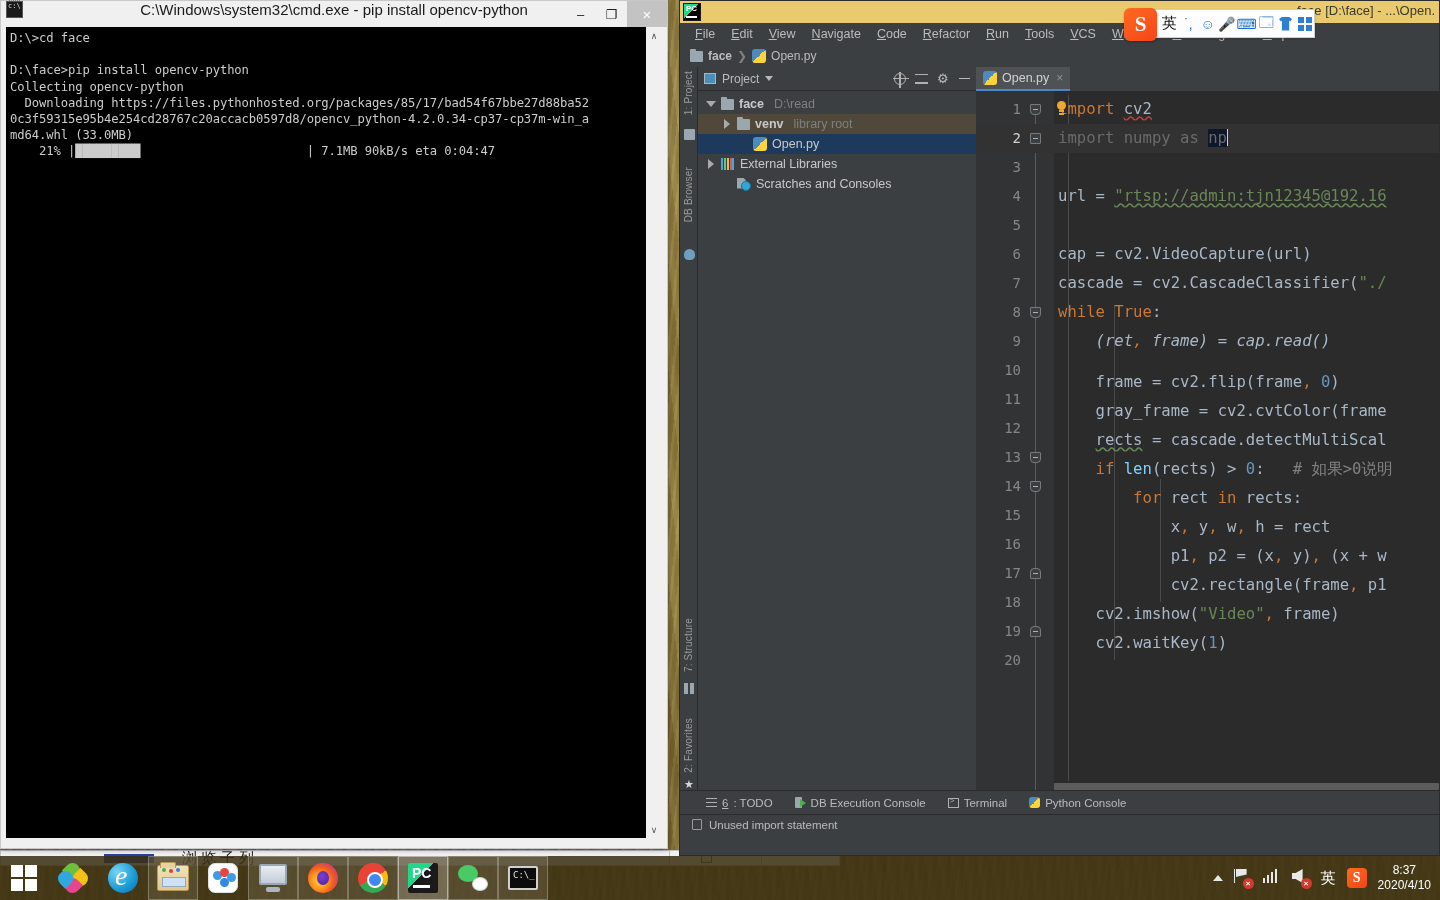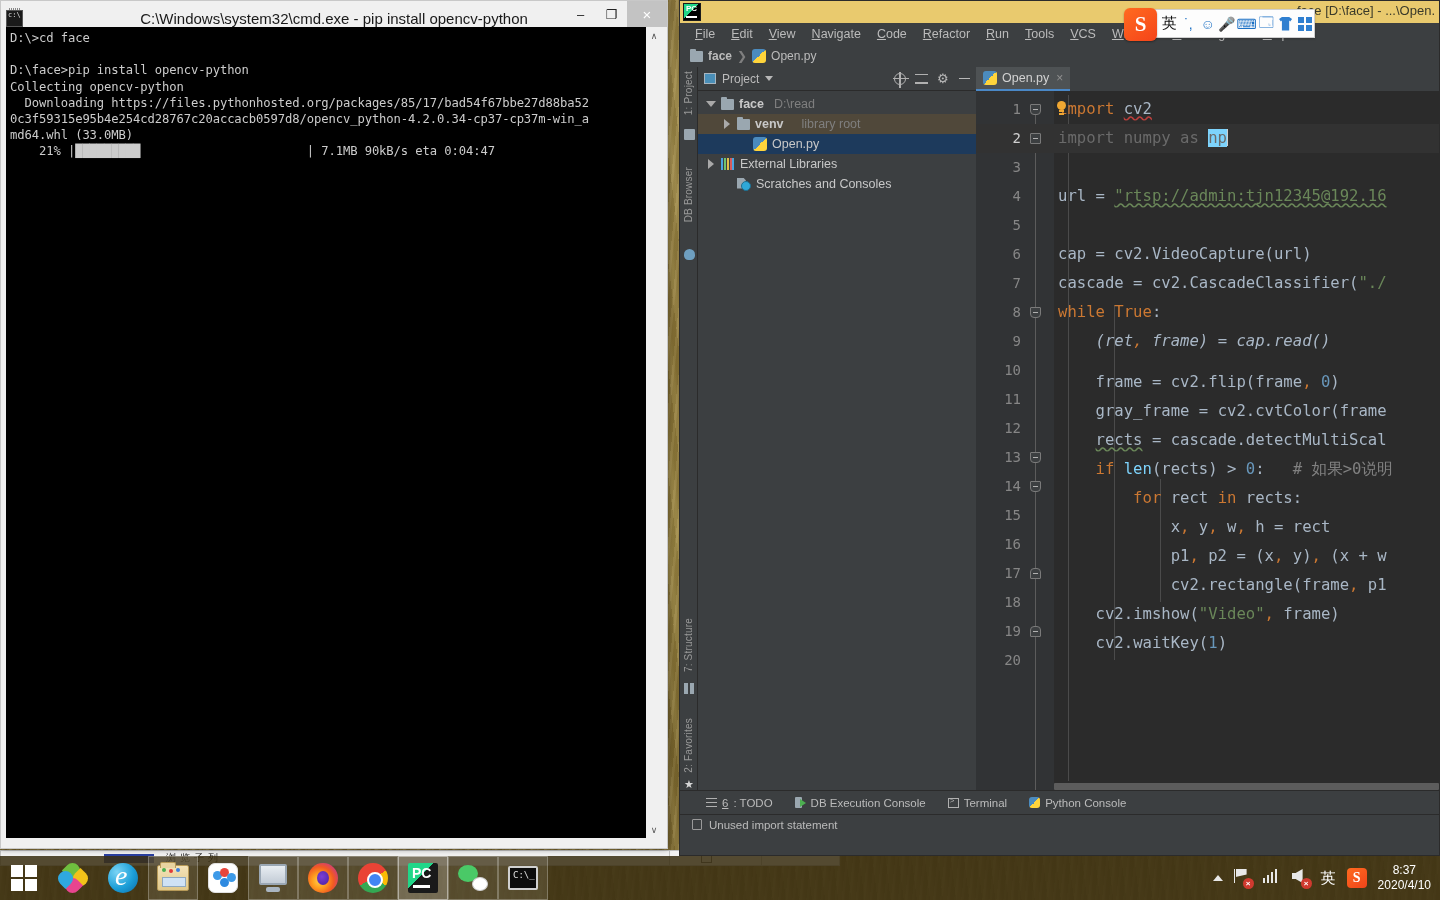--- a/index.html
+++ b/index.html
@@ -21,21 +21,21 @@
 
   
   .cmdwin {
     position: absolute; left: 0; top: 0; width: 668px; height: 849px;
     background: #f0f0f0;
     border: 1px solid #c8c8c8;
     box-shadow: 0 0 6px rgba(0,0,0,.45);
   }
   .cmd-titlebar {
     height: 26px; background: #f0f0f0; position: relative;
-    display: flex; align-items: flex-end;
+    display: flex; align-items: flex-start;
   }
   .cmd-icon {
     width: 17px; height: 17px; margin-left: 5px; background: #1a1a1a;
     border: 1px solid #555; position: relative; flex: none;
   }
   .cmd-icon::after {
     content: "c:\\"; position: absolute; left: 1px; top: 0px;
     font-family: "DejaVu Sans Mono", monospace; font-size: 7px; color: #ddd;
   }
   .cmd-icon::before {
@@ -220,21 +220,21 @@
   .cline.cur { background: #323232; }
   .kw { color: #cc7832; }
   .id { color: #a9b7c6; }
   .num { color: #6897bb; }
   .str { color: #6a8759; }
   .cmt { color: #808080; }
   .gray { color: #6a6a6a; }
   .bi { color: #7dd3fc; }
   .wavy-red { text-decoration: underline wavy #bc3f3c; text-decoration-skip-ink: none; }
   .wavy-grn { text-decoration: underline wavy #6a8759; text-decoration-skip-ink: none; }
-  .sel-tok { background: #7dd3fc; }
+  .sel-tok { background: #0f172a; }
   .caret { display:inline-block; width:1px; height:17px; background:#d0d0d0; vertical-align:-3px; }
   .bulb {
     position: absolute; left: 1px; top: 6px; width: 13px; height: 16px; z-index: 5;
   }
   .bulb .b1 { position:absolute; left:2px; top:0; width:9px; height:9px; border-radius:50%; background:#f0a732;}
   .bulb .b2 { position:absolute; left:4px; top:9px; width:5px; height:2px; background:#f0a732;}
   .bulb .b3 { position:absolute; left:4px; top:12px; width:5px; height:1.6px; background:#f0a732;}
 
   .indent-guide { position:absolute; top:0; bottom:0; width:1px; background:#4b4b4b; }
 
@@ -265,21 +265,21 @@
   }
   .ic-hint { width:10px;height:11px; border:1px solid #9a9a9a; border-radius:1px;}
 
   
   .bgwin {
     position: absolute; left: 0; top: 850px; width: 840px; height: 16px;
     background: #f2f2f2; border: 1px solid #c0c0c0; overflow: hidden;
     display: flex; align-items: center; font-size: 10px; color: #333;
   }
   .bgwin .blue-chip { width:50px;height:9px;background:#2a3fa0;margin-left:103px;}
-  .bgwin .bg-txt { margin-left: 12px; letter-spacing: 4px; color:#222; font-size: 10px; }
+  .bgwin .bg-txt { margin-left: 28px; letter-spacing: 4px; color:#222; font-size: 15px; }
   .bgwin .bg-div { position:absolute; left:668px; top:0; bottom:0; width:1px; background:#c0c0c0;}
   .bgwin .bg-div2 { position:absolute; left:760px; top:0; bottom:0; width:1px; background:#c0c0c0;}
   .bgwin .bg-ic { position:absolute; left:700px; top:3px; width:11px; height:9px; border:1px solid #666;}
 
   
   .taskbar {
     position: absolute; left: 0; bottom: 0; width: 1440px; height: 44px;
     background: rgba(58,46,18,0.86);
     display: flex; align-items: center;
   }
@@ -494,21 +494,21 @@
               <span class="folder-ic"></span>
               <span class="bold">face</span>
               <span class="dim" style="margin-left: 5px;">D:\read</span>
             </div>
             <div class="tree-row venv" style="padding-left: 24px;">
               <span class="tw">
                 <span class="tri-rt"></span>
               </span>
               <span class="folder-ic"></span>
               <span class="bold">venv</span>
-              <span class="dim" style="margin-left: 13px;">library root</span>
+              <span class="dim" style="margin-left: 5px;">library root</span>
             </div>
             <div class="tree-row sel" style="padding-left: 40px;">
               <span class="tw"></span>
               <span class="py-ic"></span>
               <span>Open.py</span>
             </div>
             <div class="tree-row" style="padding-left: 8px;">
               <span class="tw">
                 <span class="tri-rt"></span>
               </span>

